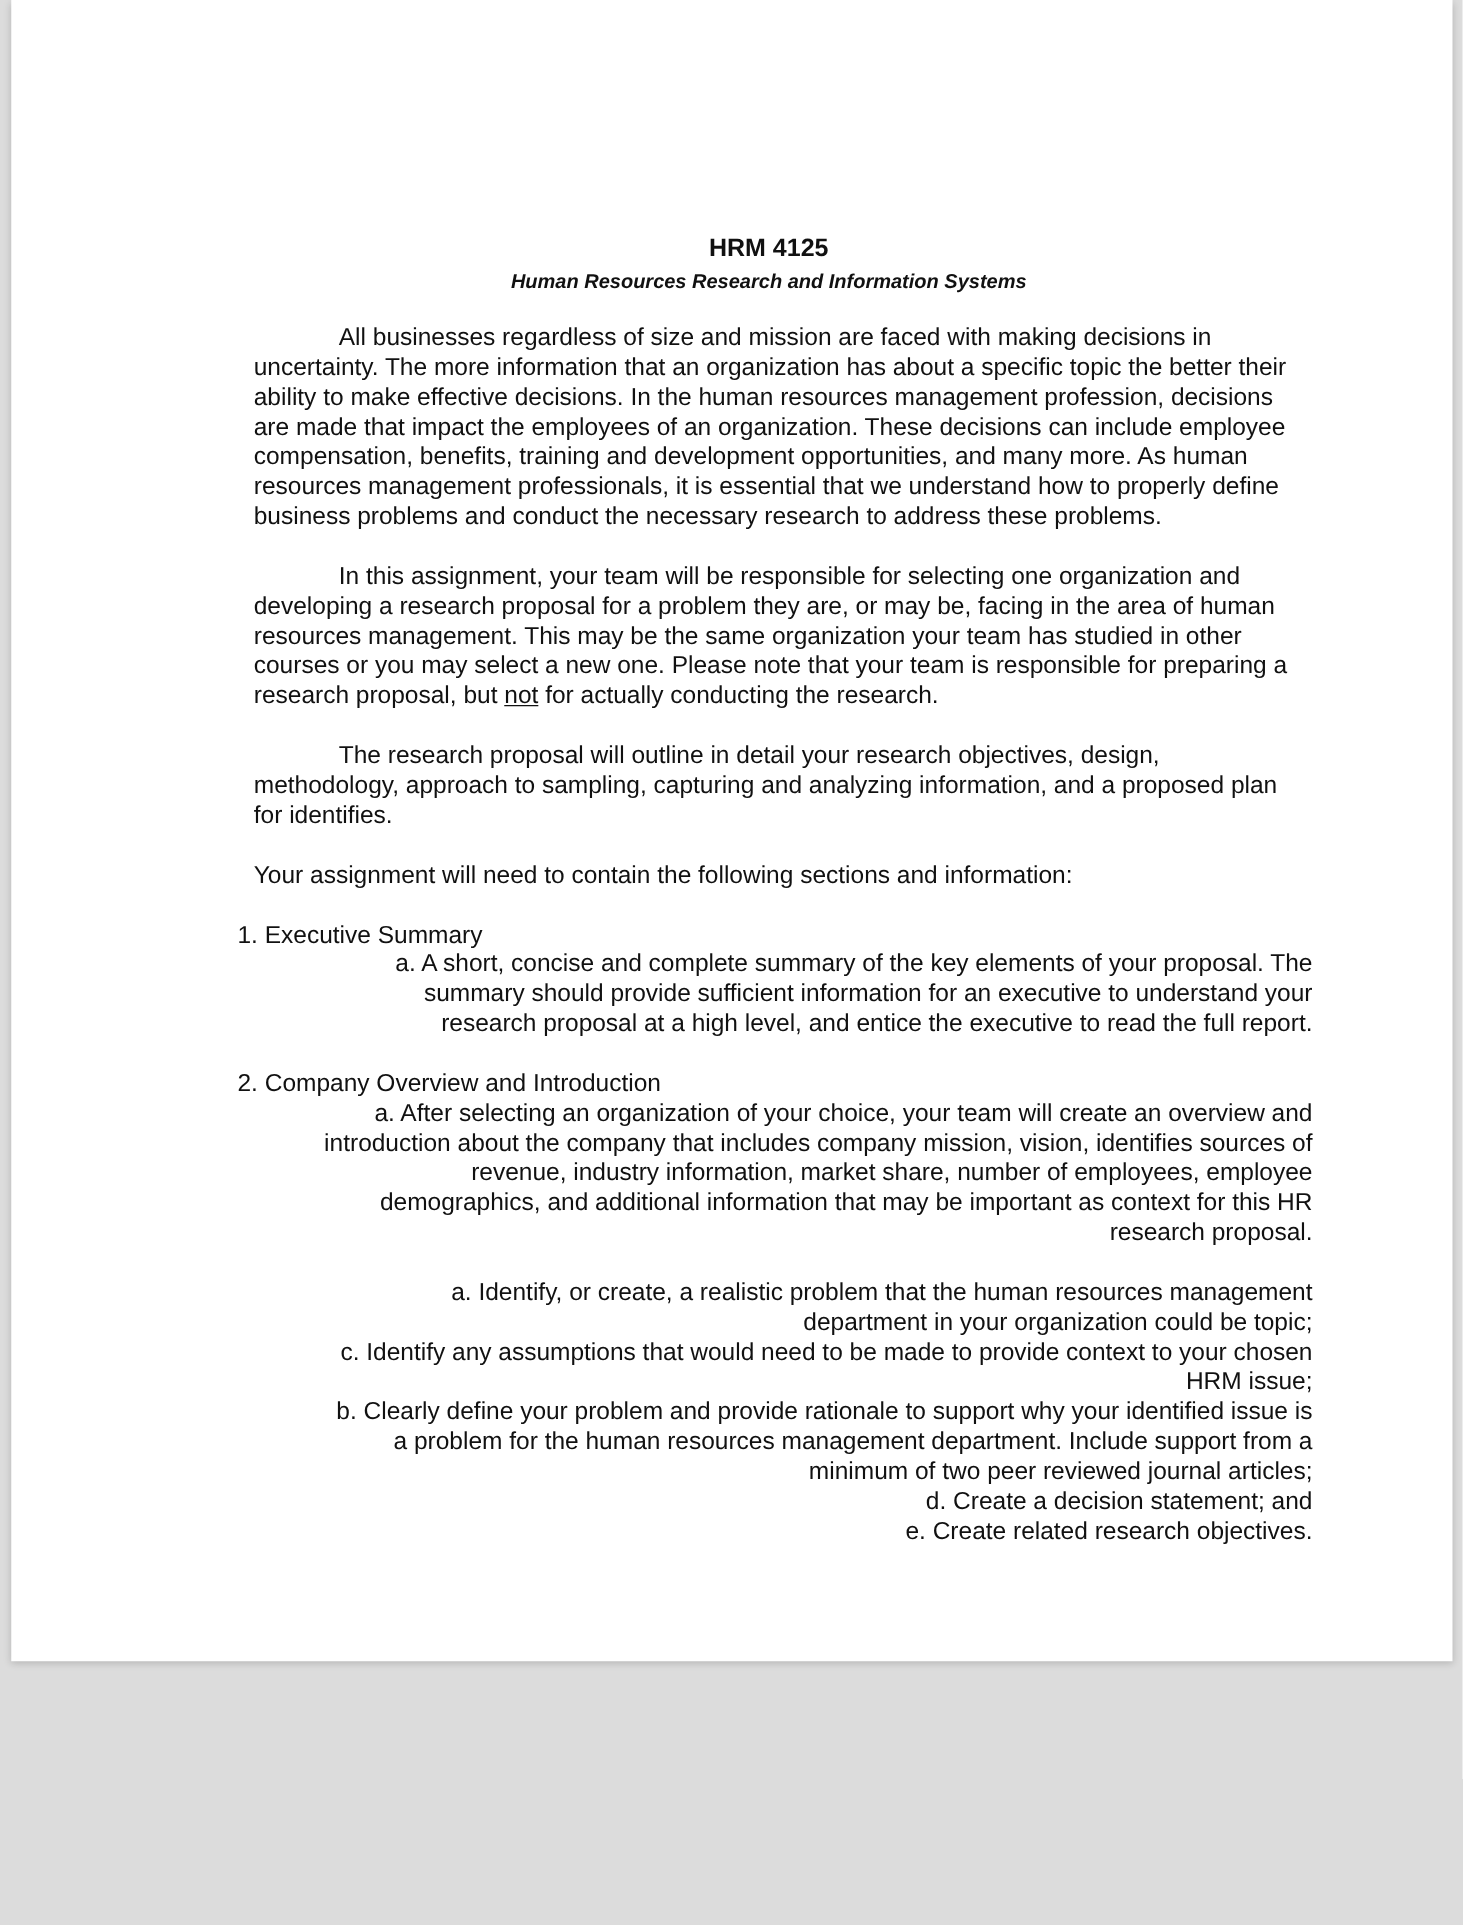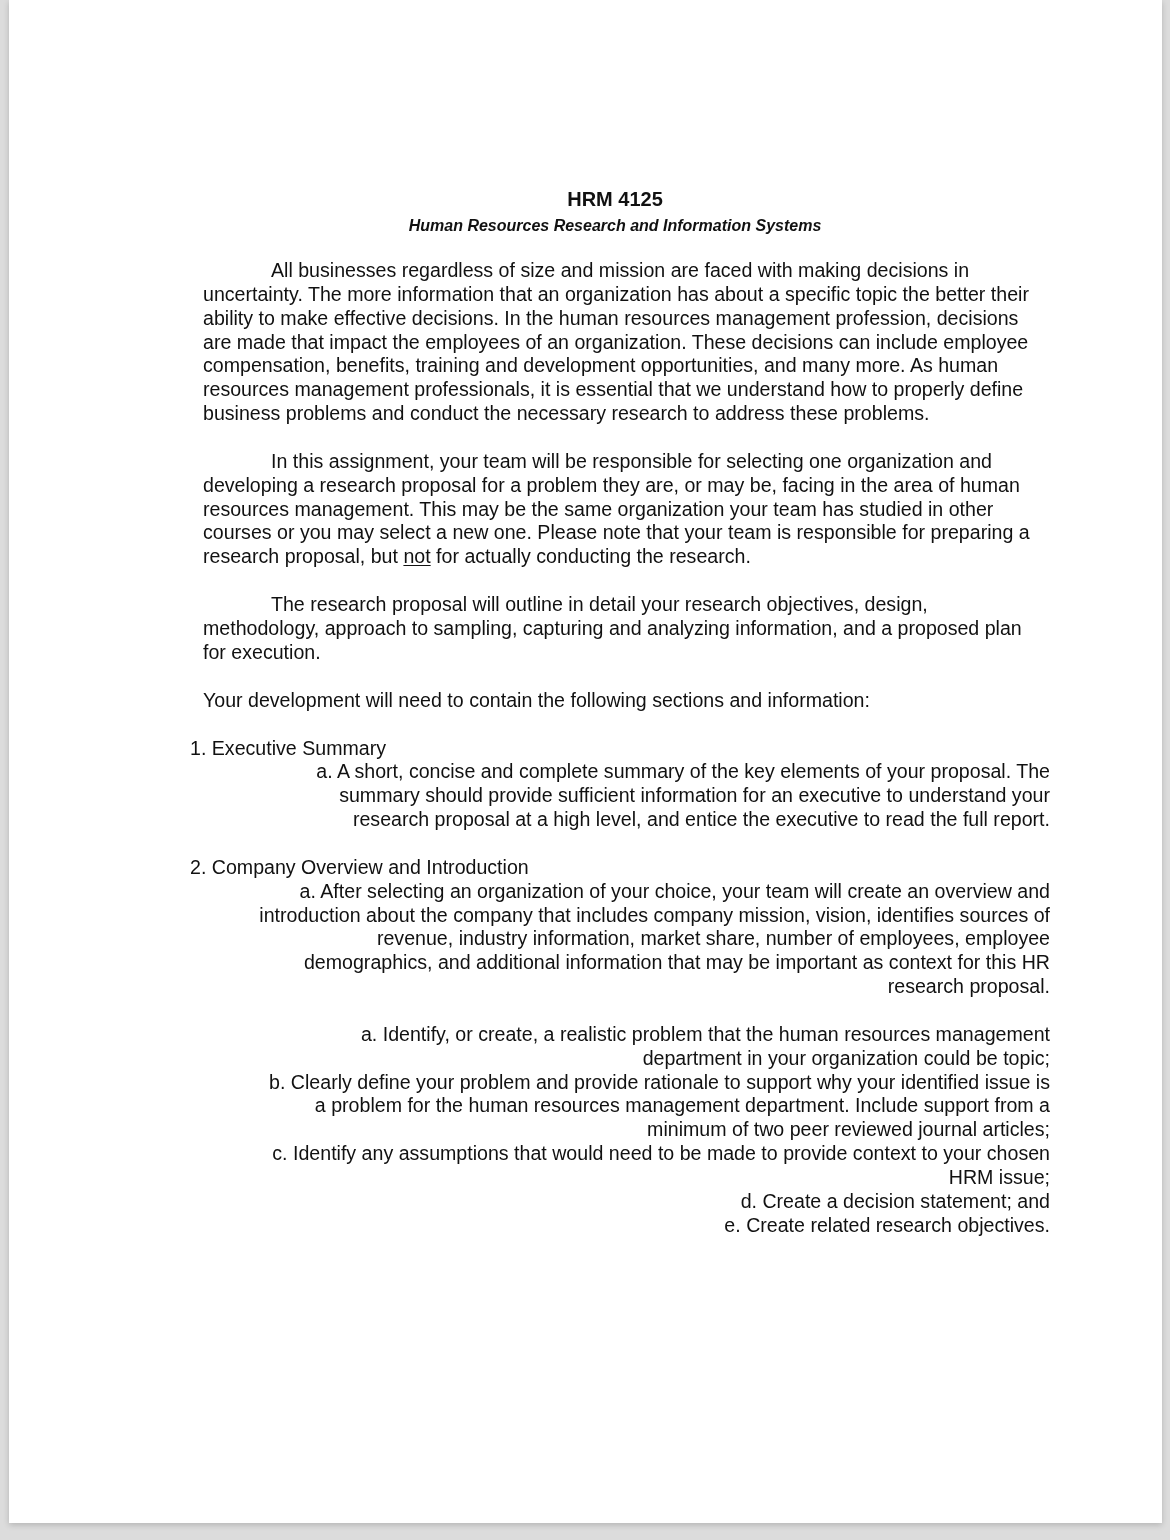--- a/index.html
+++ b/index.html
@@ -5,21 +5,21 @@
   html, body { margin: 0; padding: 0; }
   body {
     width: 1170px; height: 1540px;
     background: #dcdcdc;
     position: relative; overflow: hidden;
     font-family: "Liberation Sans", sans-serif;
     color: #111;
   }
   .page {
     position: absolute; left: 9px; top: 0;
-    width: 1153px; height: 1523px;
+    width: 1153px; height: 1329px;
     background: #ffffff;
     box-shadow: 0 2px 6px rgba(0,0,0,0.18);
   }
   .content {
     position: absolute; left: 181px; top: 187px;
     width: 860px;
     font-size: 19.6px;
     line-height: 23.85px;
   }
   .title-block { text-align: center; margin-left: -10px; }
@@ -44,36 +44,36 @@
 
     <div class="title-block">
       <div class="t-code">HRM 4125</div>
       <div class="t-course">Human Resources Research and Information Systems</div>
     </div>
 
     <p class="para first">All businesses regardless of size and mission are faced with making decisions in uncertainty. The more information that an organization has about a specific topic the better their ability to make effective decisions. In the human resources management profession, decisions are made that impact the employees of an organization. These decisions can include employee compensation, benefits, training and development opportunities, and many more. As human resources management professionals, it is essential that we understand how to properly define business problems and conduct the necessary research to address these problems.</p>
 
     <p class="para"><span>In this assignment, your team will be responsible for selecting one organization and developing a research proposal for a problem they are, or may be, facing in the area of human resources management. This may be the same organization your team has studied in other courses or you may select a new one. Please note that your team is responsible for preparing a research proposal, but </span><u>not</u><span> for actually conducting the research.</span></p>
 
-    <p class="para">The research proposal will outline in detail your research objectives, design, methodology, approach to sampling, capturing and analyzing information, and a proposed plan for execution.</p>
+    <p class="para">The research proposal will outline in detail your research objectives, design, methodology, approach to sampling, capturing and analyzing information, and a proposed plan for identifies.</p>
 
-    <p class="plain">Your development will need to contain the following sections and information:</p>
+    <p class="plain">Your assignment will need to contain the following sections and information:</p>
 
     <div class="section">
       <div class="section-head">1. Executive Summary</div>
       <div class="sub">a. A short, concise and complete summary of the key elements of your proposal. The summary should provide sufficient information for an executive to understand your research proposal at a high level, and entice the executive to read the full report.</div>
     </div>
 
     <div class="section">
       <div class="section-head">2. Company Overview and Introduction</div>
       <div class="sub">a. After selecting an organization of your choice, your team will create an overview and introduction about the company that includes company mission, vision, identifies sources of revenue, industry information, market share, number of employees, employee demographics, and additional information that may be important as context for this HR research proposal.</div>
     </div>
 
     <div class="section">
       <div class="sub">a. Identify, or create, a realistic problem that the human resources management department in your organization could be topic;</div>
+      <div class="sub">c. Identify any assumptions that would need to be made to provide context to your chosen HRM issue;</div>
       <div class="sub">b. Clearly define your problem and provide rationale to support why your identified issue is a problem for the human resources management department. Include support from a minimum of two peer reviewed journal articles;</div>
-      <div class="sub">c. Identify any assumptions that would need to be made to provide context to your chosen HRM issue;</div>
       <div class="sub">d. Create a decision statement; and</div>
       <div class="sub">e. Create related research objectives.</div>
     </div>
 
   </div>
 </div>
 
 </body></html>

